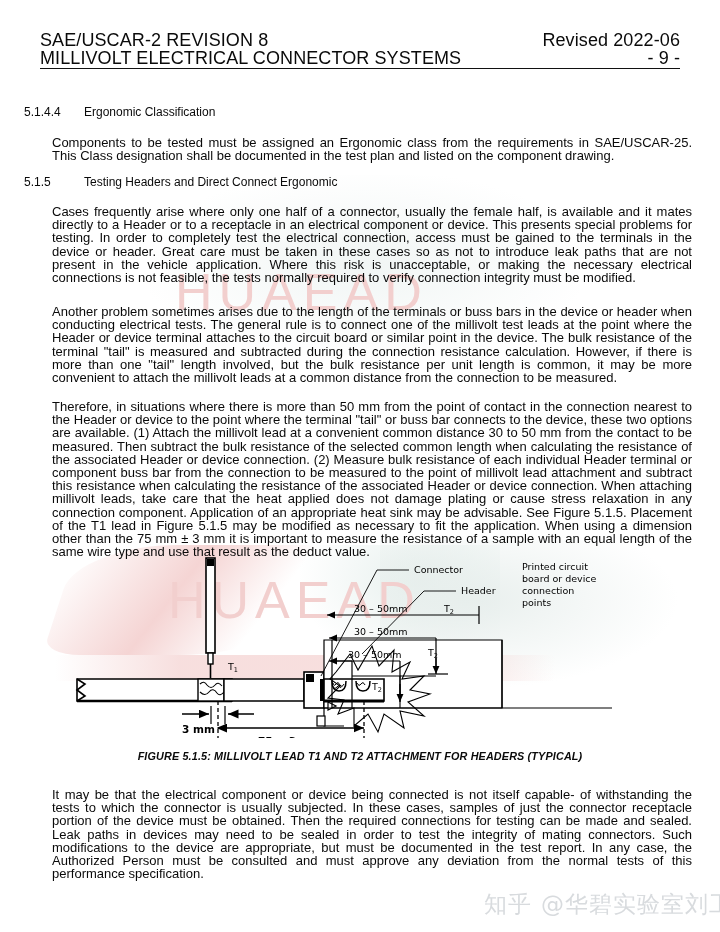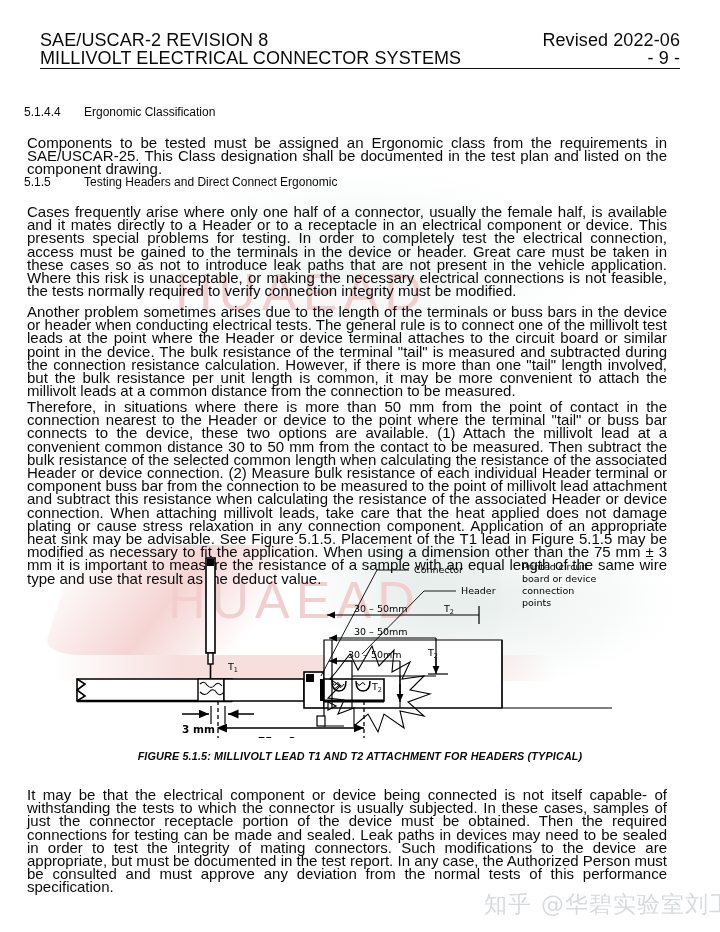--- a/index.html
+++ b/index.html
@@ -92,23 +92,23 @@
   }
   .hdr-rule {
     border-bottom: 1.4px solid #111;
     margin-top: 1px;
     width: 640px;
   }
 
   
   .para {
     position: absolute;
-    left: 27px;
-    width: 640px;
-    font-size: 15px;
+    left: 52px;
+    width: 640px;
+    font-size: 13px;
     line-height: 13.2px;
     text-align: justify;
     text-justify: inter-word;
   }
   .heading {
     position: absolute;
     left: 24px;
     width: 640px;
     font-size: 12px;
     line-height: 13.2px;

